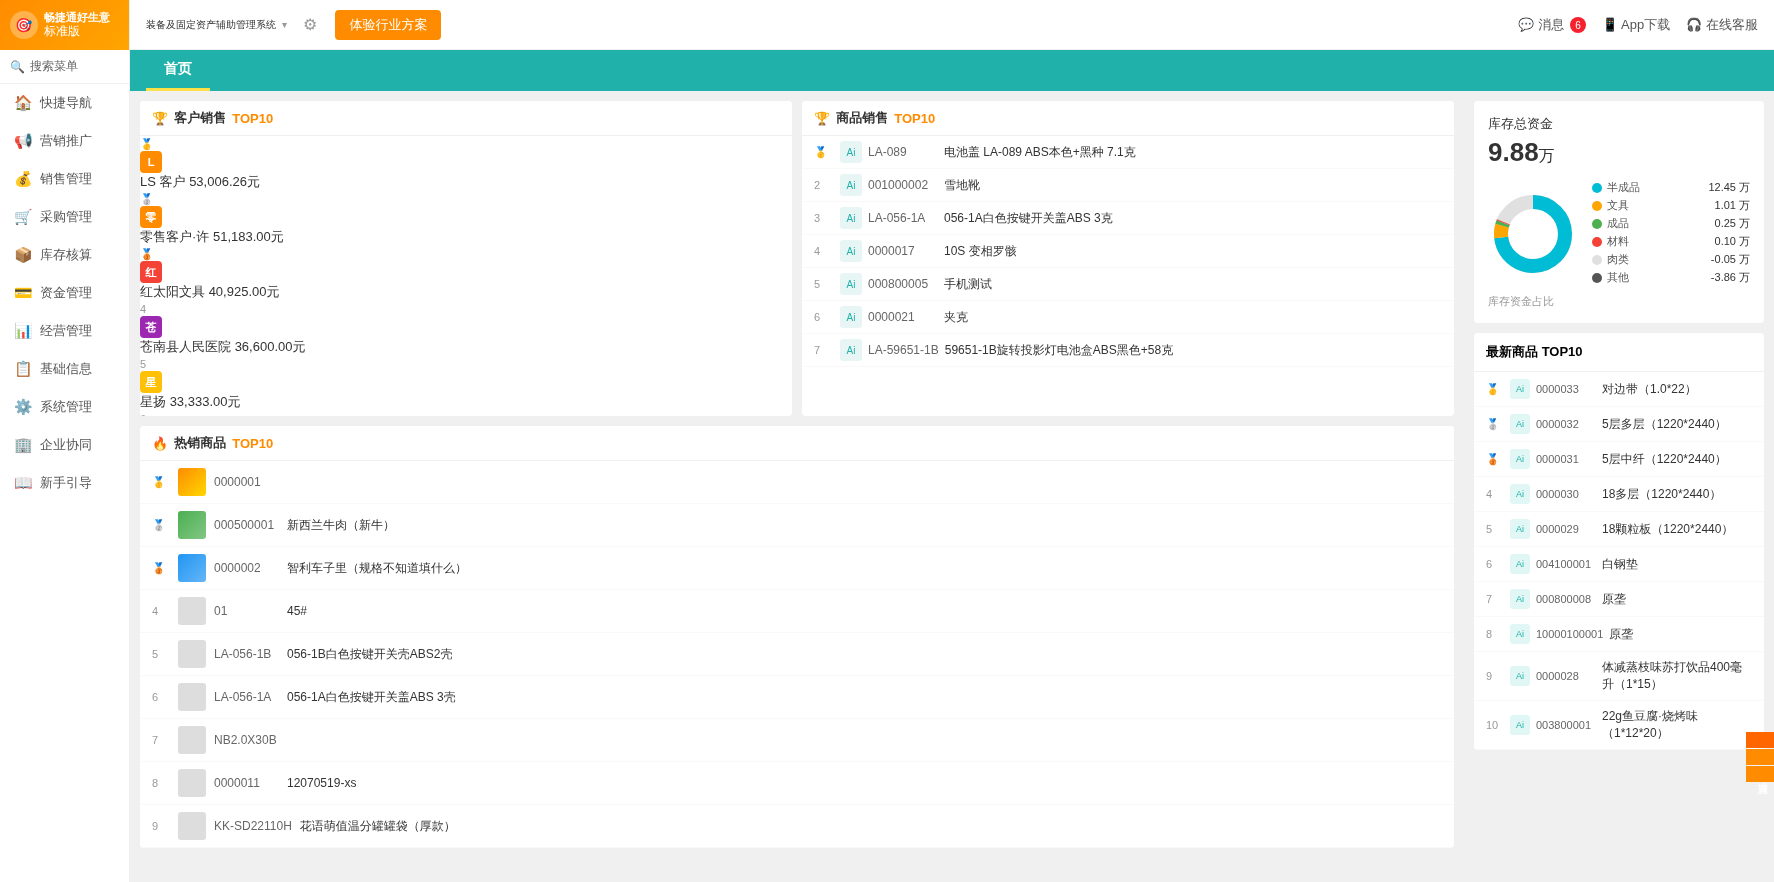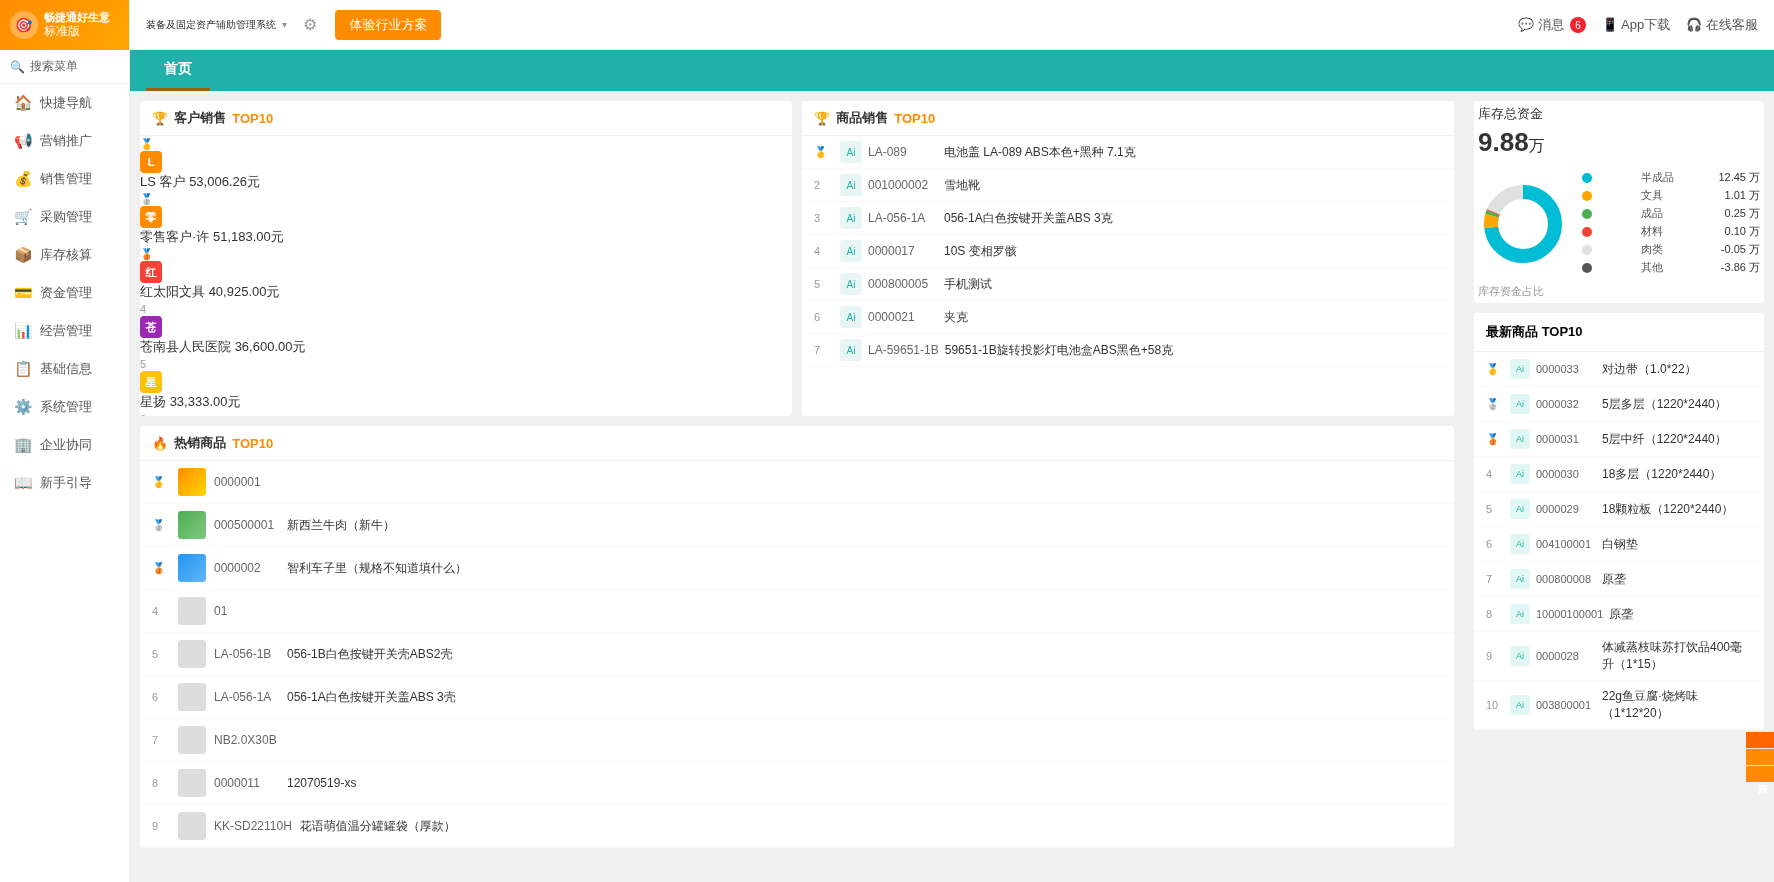--- a/index.html
+++ b/index.html
@@ -101,21 +101,21 @@
       display: flex;
       align-items: center;
     }
     .tab-item {
       padding: 10px 18px;
       color: white;
       font-size: 14px;
       cursor: pointer;
       border-bottom: 3px solid transparent;
     }
-    .tab-item.active { border-bottom: 3px solid #a16207; font-weight: bold; }
+    .tab-item.active { border-bottom: 3px solid #fde047; font-weight: bold; }
 
     
     .content-area {
       flex: 1;
       display: flex;
       overflow: hidden;
       background: #f0f0f0;
     }
 
     
@@ -219,21 +219,21 @@
       flex-direction: column;
       overflow-y: auto;
       padding: 10px;
       gap: 10px;
       flex-shrink: 0;
     }
 
     .inventory-panel {
       background: #fff;
       border-radius: 4px;
-      padding: 4px;
+      padding: 14px;
     }
     .inventory-title {
       font-size: 13px; color: #333; margin-bottom: 4px;
     }
     .inventory-amount {
       font-size: 26px; color: #333; font-weight: bold; margin-bottom: 12px;
     }
     .inventory-amount .unit { font-size: 16px; font-weight: normal; color: #333; }
 
     .chart-area {
@@ -246,21 +246,21 @@
     .legend-area { flex: 1; }
     .legend-item {
       display: flex; align-items: center; justify-content: space-between;
       font-size: 11px; margin-bottom: 3px; color: #555;
     }
     .legend-dot {
       width: 10px; height: 10px;
       border-radius: 50%;
       margin-right: 5px; flex-shrink: 0;
     }
-    .legend-label { display: flex; align-items: center; gap: 44px; }
+    .legend-label { display: flex; align-items: center; }
     .legend-value { color: #333; font-weight: 500; }
     .chart-footnote { font-size: 11px; color: #999; margin-top: 6px; }
 
     .newest-panel {
       background: #fff;
       border-radius: 4px;
       padding: 0;
       overflow: hidden;
     }
     .newest-header {
@@ -521,20 +521,21 @@
             <div class="hot-row">
               <span class="hot-rank">🥉</span>
     <div class="hot-thumb blue"></div>
     <span class="hot-code">0000002</span>
     <span class="hot-name">智利车子里（规格不知道填什么）</span>
             </div>
             <div class="hot-row">
               <span class="hot-rank">4</span>
     <div class="hot-thumb"></div>
     <span class="hot-code">01</span>
+    <span class="hot-name">45#</span>
             </div>
             <div class="hot-row">
               <span class="hot-rank">5</span>
     <div class="hot-thumb"></div>
     <span class="hot-code">LA-056-1B</span>
     <span class="hot-name">056-1B白色按键开关壳ABS2壳</span>
             </div>
             <div class="hot-row">
               <span class="hot-rank">6</span>
     <div class="hot-thumb"></div>

